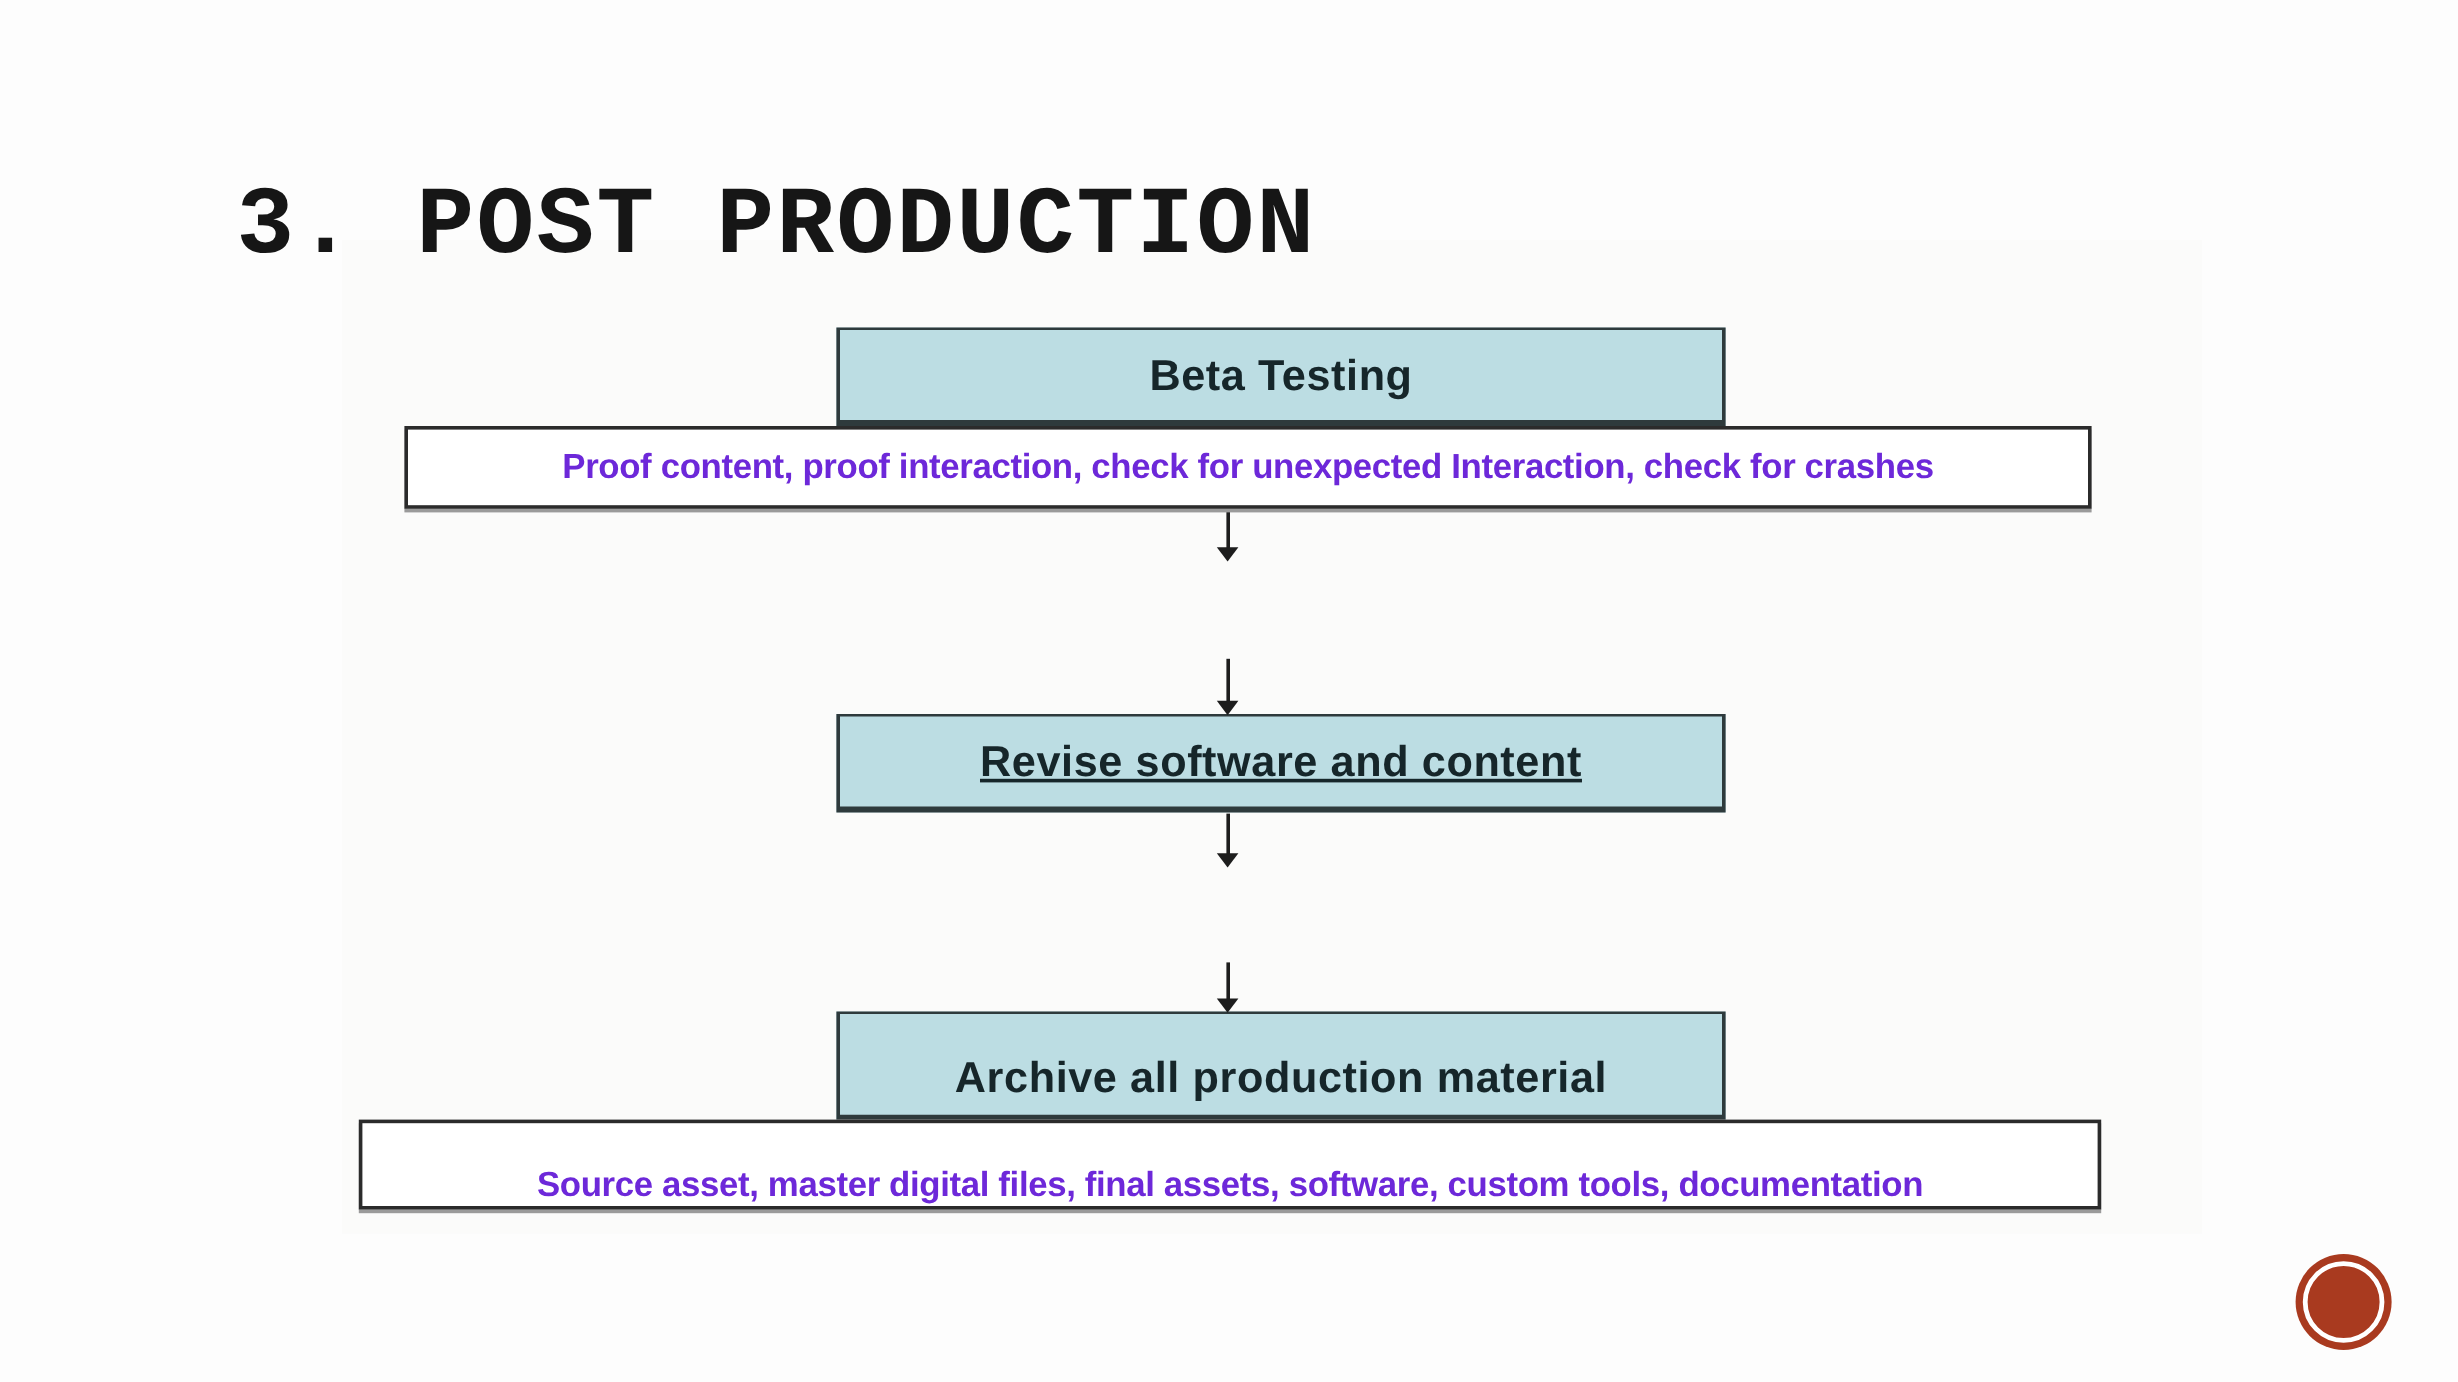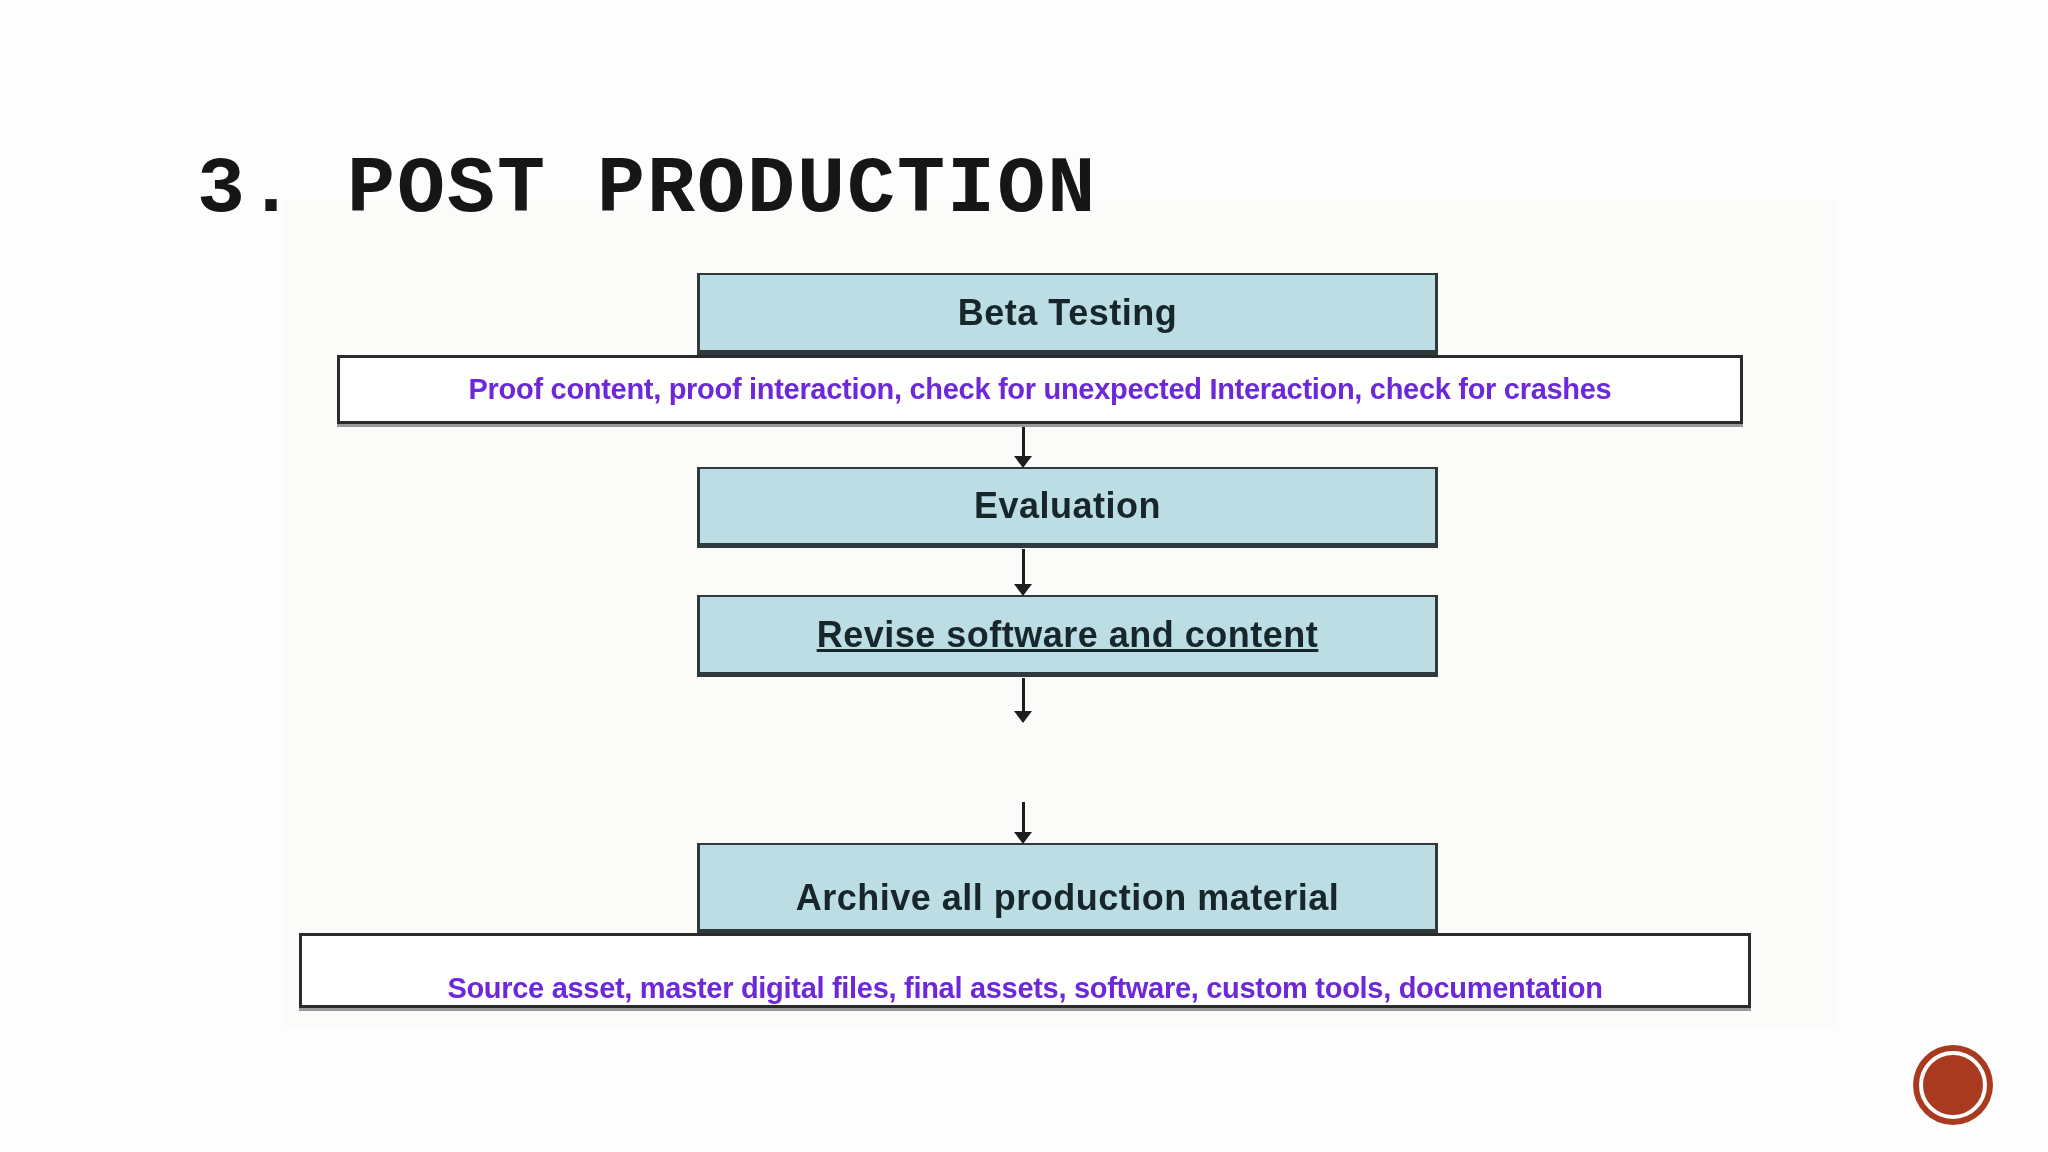--- a/index.html
+++ b/index.html
@@ -83,23 +83,20 @@
 
   <div class="note note-proof">
     <span>Proof content, proof interaction, check for unexpected Interaction, check for crashes</span>
   </div>
 
   <div class="connector c1">
     <div class="line"></div>
     <div class="head"></div>
   </div>
 
-  <div class="step step-eval">
-    <span>Evaluation</span>
-  </div>
 
   <div class="connector c2">
     <div class="line"></div>
     <div class="head"></div>
   </div>
 
   <div class="step step-revise">
     <span>Revise software and content</span>
   </div>
 

